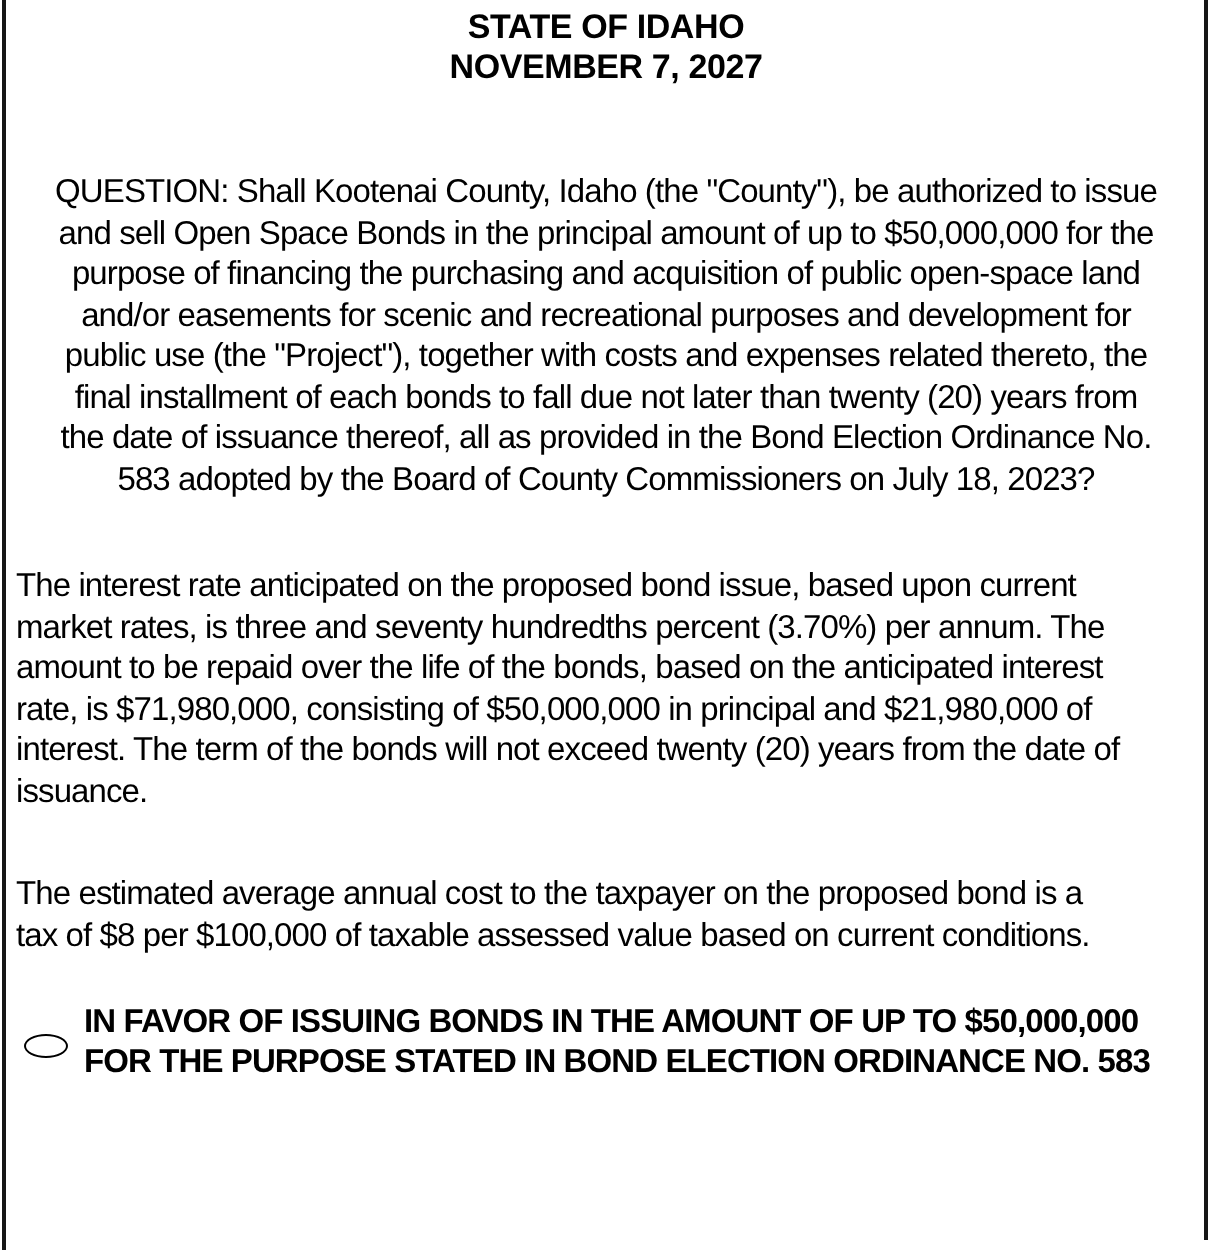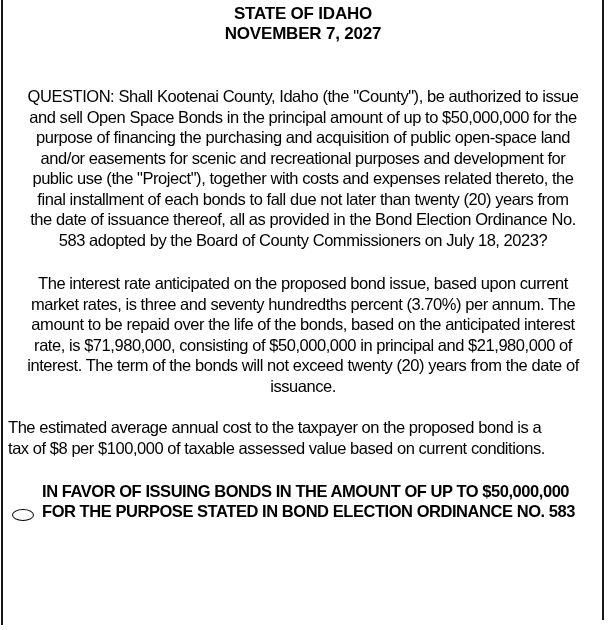--- a/index.html
+++ b/index.html
@@ -38,26 +38,26 @@
     padding-top: 4px;
     letter-spacing: -0.2px;
   }
   .para {
     white-space: pre;
     font-size: 16.5px;
     line-height: 20.5px;
     letter-spacing: -0.45px;
   }
   .para-1 { margin-top: 42px; text-align: center; }
-  .para-2 { margin-top: 23px; text-align: center; }
-  .para-3 { margin-top: 21px; }
+  .para-2 { margin-top: 33px; }
+  .para-3 { margin-top: 31px; }
   .para-4 { margin-top: 22px; }
   .option {
     display: flex;
-    align-items: flex-end;
+    align-items: center;
     margin-top: 23px;
   }
   .oval {
     flex: none;
     box-sizing: border-box;
     width: 22px;
     height: 12px;
     border: 1.8px solid #000000;
     border-radius: 50%;
     background: #ffffff;

